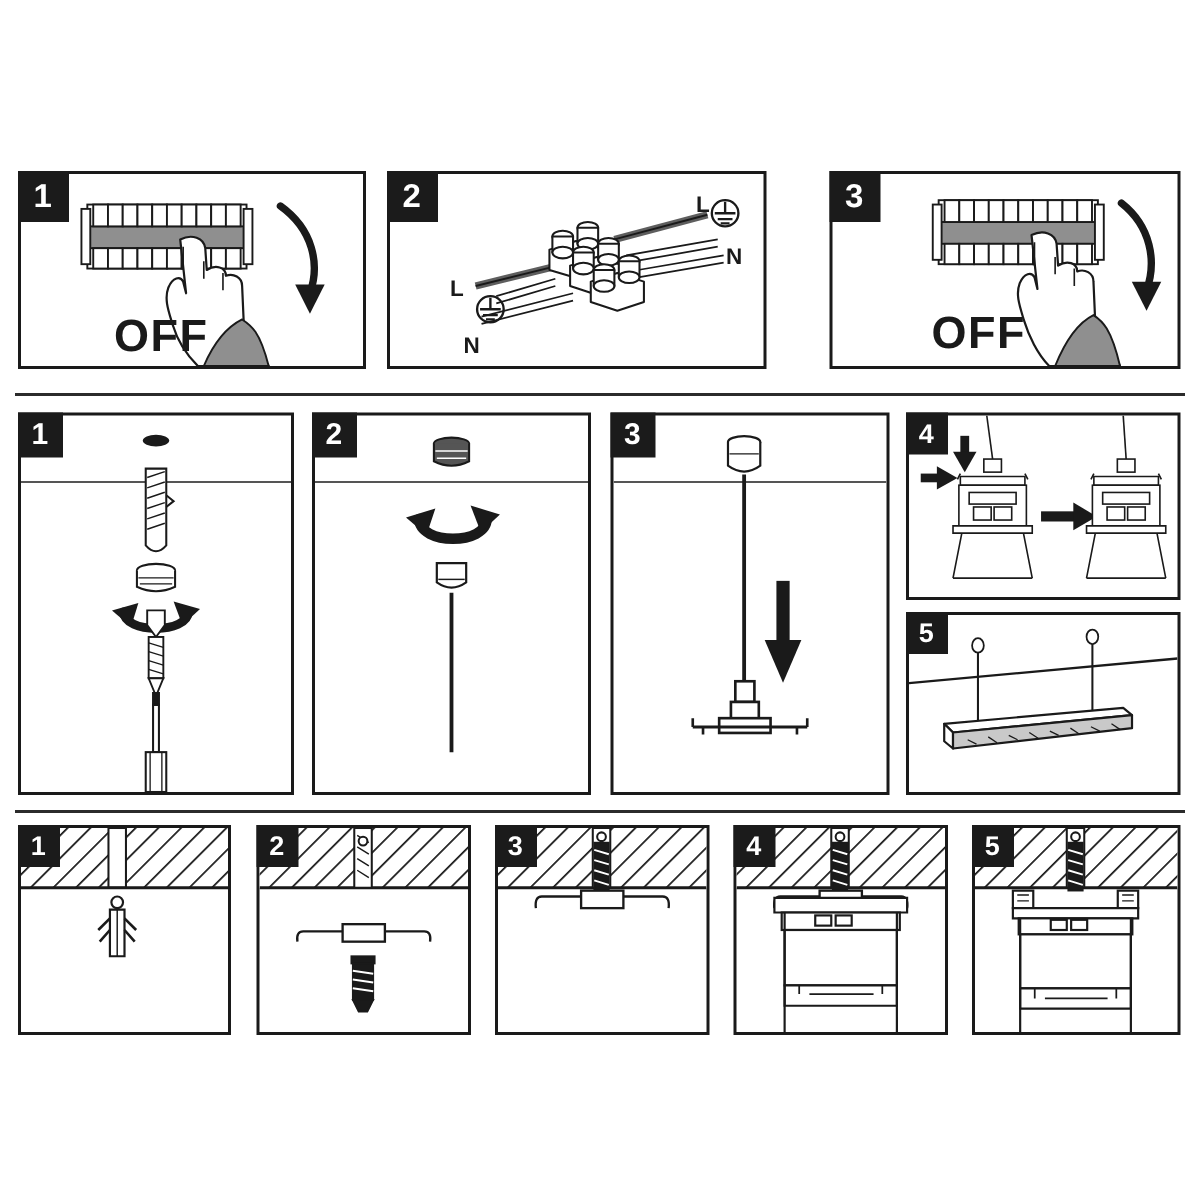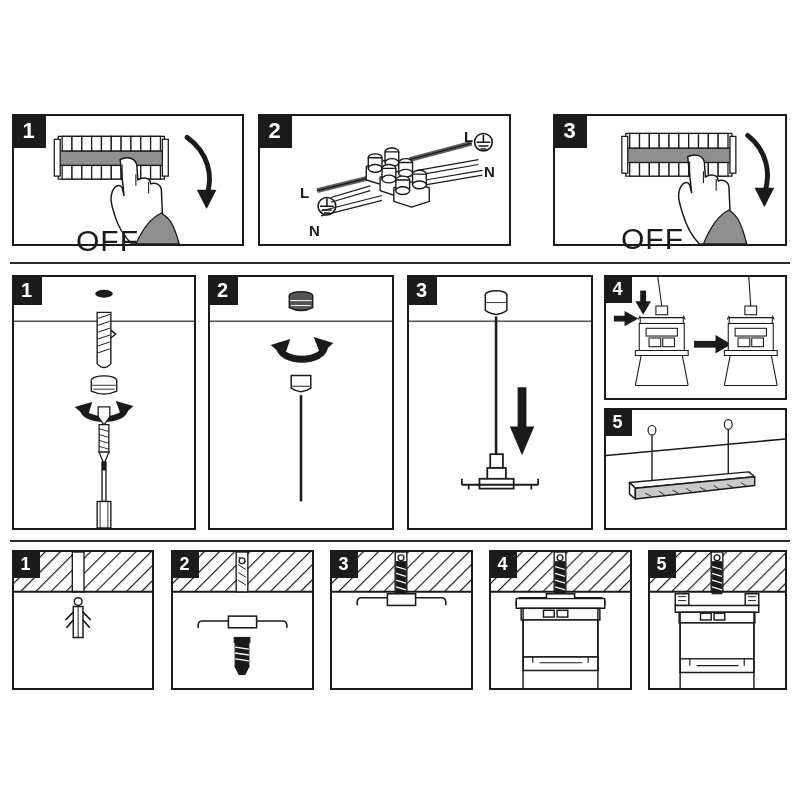--- a/index.html
+++ b/index.html
@@ -37,24 +37,23 @@
     left:10px;right:10px;
     height:2px;
     background:#2b2b2b;
   }
 
   .svgfill{position:absolute;inset:0;width:100%;height:100%;}
 
   .offtext{
     position:absolute;
     font-size:30px;
-    font-weight:400;
+    font-weight:700;
     color:#1a1a1a;
     letter-spacing:1px;
-    margin-top:16px;
   }
   .wirelabel{
     position:absolute;
     font-size:15px;
     font-weight:700;
     color:#1a1a1a;
   }
 </style>
 </head>
 <body>

